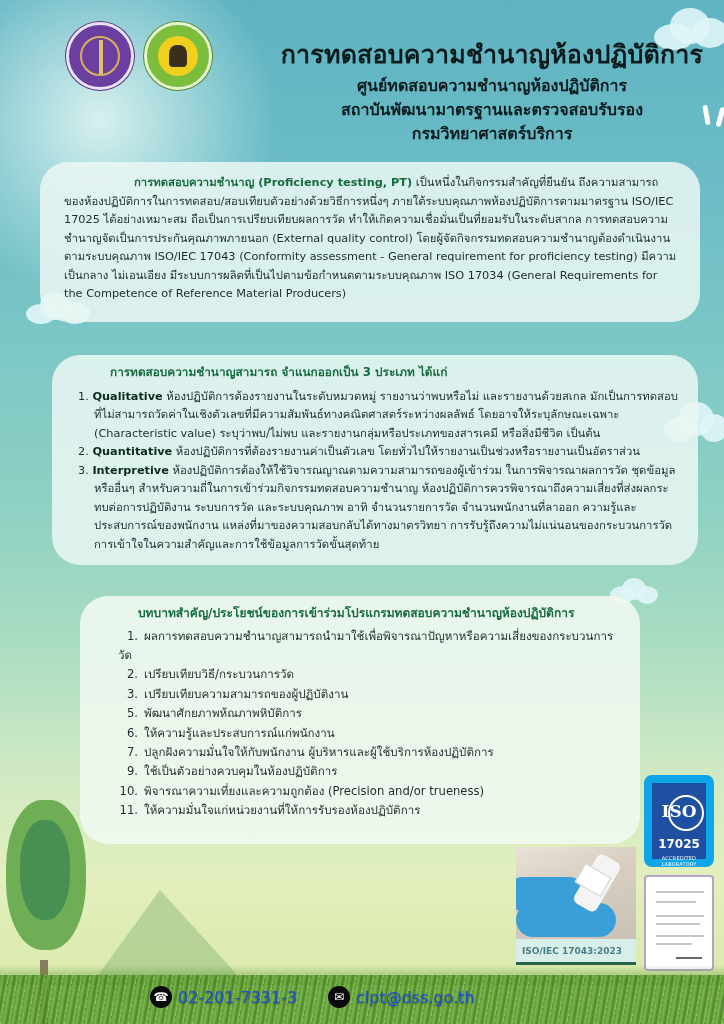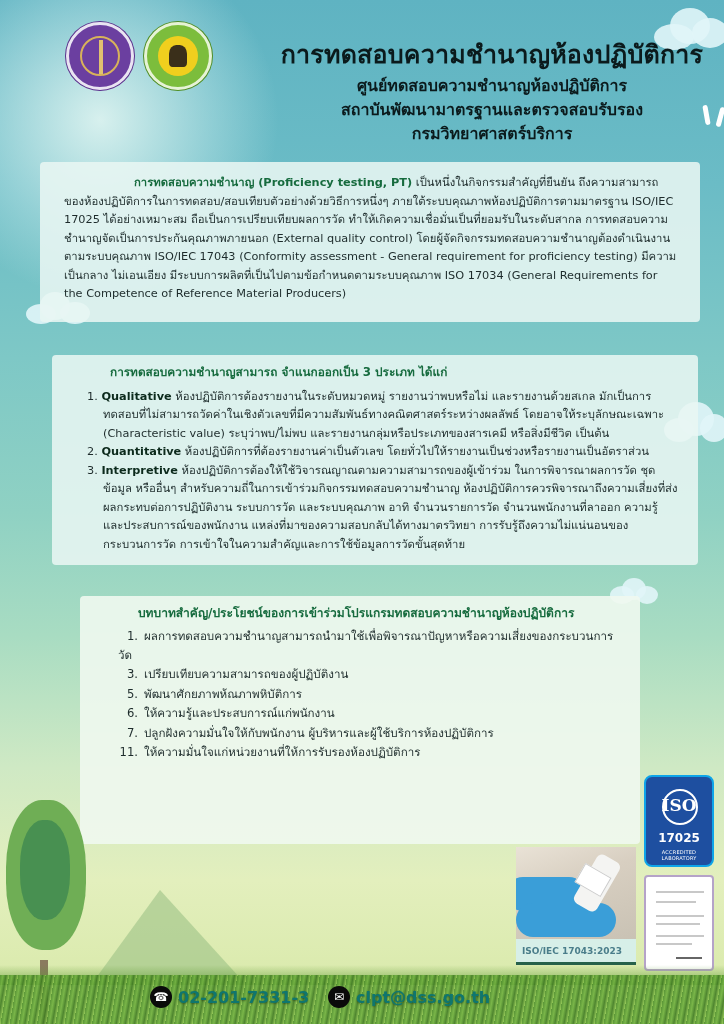--- a/index.html
+++ b/index.html
@@ -29,43 +29,43 @@
 
   .title { position: absolute; left: 180px; top: 34px; width: 540px; text-align: center; font-size: 25px; font-weight: bold; color: #0b1a1c; letter-spacing: 0.2px; }
   .subtitle { position: absolute; left: 180px; width: 540px; text-align: center; font-size: 16px; font-weight: bold; color: #0b1a1c; }
   .sub1 { top: 73px; } .sub2 { top: 97px; } .sub3 { top: 121px; }
 
   .sparks { position: absolute; left: 660px; top: 105px; width: 60px; height: 50px; }
   .sparks i { position: absolute; width: 5px; height: 20px; background: #fff; border-radius: 3px; }
 
   .card {
     position: absolute; background: rgba(232,246,242,0.88);
-    border-radius: 4px; font-size: 11.3px; line-height: 18.5px; color: #1d2b2b;
+    border-radius: 28px; font-size: 11.3px; line-height: 18.5px; color: #1d2b2b;
   }
   .card-1 { left: 40px; top: 162px; width: 660px; height: 160px; padding: 12px 22px 10px 24px; }
   .card-2 { left: 52px; top: 355px; width: 646px; height: 210px; padding: 8px 20px 10px 18px; }
   .card-3 { left: 80px; top: 596px; width: 560px; height: 248px; padding: 8px 18px 10px 28px; background: rgba(240,248,240,0.9); }
 
   .lead { color: #166b3e; font-weight: bold; }
   .card-1 p { text-indent: 70px; text-align: left; }
 
   .section-title { color: #166b3e; font-weight: bold; font-size: 11.8px; margin-left: 40px; margin-bottom: 6px; }
   .card-3 .section-title { margin-left: 30px; margin-bottom: 4px; font-size: 12px; }
   ol.types { list-style: none; }
-  ol.types li { padding-left: 16px; text-indent: -16px; margin-left: 17px; }
+  ol.types li { padding-left: 16px; text-indent: -16px; margin-left: 8px; }
   ol.types b { font-weight: bold; color: #0c2a1c; }
   ol.benefits { list-style: none; margin-left: 10px; }
   ol.benefits li { font-size: 11.6px; line-height: 19.4px; }
   ol.benefits .num { display: inline-block; width: 20px; text-align: right; margin-right: 6px; }
 
   .images { position: absolute; left: 516px; top: 775px; width: 208px; height: 200px; }
   .iso-badge {
     position: absolute; left: 128px; top: 0px; width: 70px; height: 92px;
     background: #1e4fa0; border-radius: 8px; color: #fff; text-align: center;
-    border: 2px solid #0ea5e9;
+    border: 8px solid #0ea5e9;
   }
   .iso-badge .globe { position: absolute; left: 16px; top: 12px; width: 36px; height: 36px; border-radius: 50%; border: 2px solid #fff; }
   .iso-badge .iso { position: absolute; left: 0; top: 18px; width: 100%; font-size: 17px; font-weight: bold; font-family: "DejaVu Serif", serif; color:#fff; }
   .iso-badge .num { position: absolute; left: 0; top: 54px; width: 100%; font-size: 12px; font-weight: bold; }
   .iso-badge .acc { position: absolute; left: 0; top: 72px; width: 100%; font-size: 5px; letter-spacing: 0.2px; }
   .photo {
     position: absolute; left: 0; top: 72px; width: 120px; height: 92px;
     background: linear-gradient(160deg, #e9e2d6 0%, #d8cfc1 40%, #c9c2b4 100%);
     overflow: hidden;
   }
@@ -86,21 +86,21 @@
   .grass { position: absolute; left: 0; top: 975px; width: 724px; height: 49px;
     background: repeating-linear-gradient(100deg, #4f8f2c 0px, #6fb03e 3px, #3f7a22 6px, #8ac24e 9px);
     opacity: 0.9;
   }
   .grass-shade { position: absolute; left: 0; top: 965px; width: 724px; height: 20px; background: linear-gradient(180deg, rgba(120,170,70,0) 0%, rgba(90,150,50,0.7) 100%); }
 
   .contact { position: absolute; top: 986px; display: flex; align-items: center; }
   .contact-phone { left: 150px; }
   .contact-email { left: 328px; }
   .contact .icon { width: 22px; height: 22px; border-radius: 50%; background: #0a0a0a; color: #fff; display:flex; align-items:center; justify-content:center; font-size: 12px; margin-right: 6px; }
-  .contact .txt { font-size: 16px; font-weight: bold; color: #0f766e; text-shadow: 0 1px 2px rgba(0,0,0,0.35); }
+  .contact .txt { font-size: 16px; font-weight: normal; color: #1d4ed8; text-shadow: 0 1px 2px rgba(0,0,0,0.35); }
 </style>
 </head>
 <body>
 
 <div class="glow"></div>
 
 <div class="cloud" style="left:648px;top:4px;width:80px;height:50px;">
   <span style="left:6px;top:20px;width:40px;height:26px;"></span>
   <span style="left:22px;top:4px;width:40px;height:36px;"></span>
   <span style="left:44px;top:14px;width:36px;height:30px;"></span>
@@ -150,24 +150,27 @@
     <li><span>1.</span> <b>Qualitative</b><span> ห้องปฏิบัติการต้องรายงานในระดับหมวดหมู่ รายงานว่าพบหรือไม่ และรายงานด้วยสเกล มักเป็นการทดสอบที่ไม่สามารถวัดค่าในเชิงตัวเลขที่มีความสัมพันธ์ทางคณิตศาสตร์ระหว่างผลลัพธ์ โดยอาจให้ระบุลักษณะเฉพาะ (Characteristic value) ระบุว่าพบ/ไม่พบ และรายงานกลุ่มหรือประเภทของสารเคมี หรือสิ่งมีชีวิต เป็นต้น</span></li>
     <li><span>2.</span> <b>Quantitative</b><span> ห้องปฏิบัติการที่ต้องรายงานค่าเป็นตัวเลข โดยทั่วไปให้รายงานเป็นช่วงหรือรายงานเป็นอัตราส่วน</span></li>
     <li><span>3.</span> <b>Interpretive</b><span> ห้องปฏิบัติการต้องให้ใช้วิจารณญาณตามความสามารถของผู้เข้าร่วม ในการพิจารณาผลการวัด ชุดข้อมูล หรืออื่นๆ สำหรับความถี่ในการเข้าร่วมกิจกรรมทดสอบความชำนาญ ห้องปฏิบัติการควรพิจารณาถึงความเสี่ยงที่ส่งผลกระทบต่อการปฏิบัติงาน ระบบการวัด และระบบคุณภาพ อาทิ จำนวนรายการวัด จำนวนพนักงานที่ลาออก ความรู้และประสบการณ์ของพนักงาน แหล่งที่มาของความสอบกลับได้ทางมาตรวิทยา การรับรู้ถึงความไม่แน่นอนของกระบวนการวัด การเข้าใจในความสำคัญและการใช้ข้อมูลการวัดขั้นสุดท้าย</span></li>
   </ol>
 </section>
 
 <section class="card card-3">
   <div class="section-title">บทบาทสำคัญ/ประโยชน์ของการเข้าร่วมโปรแกรมทดสอบความชำนาญห้องปฏิบัติการ</div>
   <ol class="benefits">
     <li><span class="num">1.</span><span>ผลการทดสอบความชำนาญสามารถนำมาใช้เพื่อพิจารณาปัญหาหรือความเสี่ยงของกระบวนการวัด</span></li>
+    <li><span class="num">2.</span><span>เปรียบเทียบวิธี/กระบวนการวัด</span></li>
     <li><span class="num">3.</span><span>เปรียบเทียบความสามารถของผู้ปฏิบัติงาน</span></li>
     <li><span class="num">5.</span><span>พัฒนาศักยภาพห้ณภาพหิบัติการ</span></li>
     <li><span class="num">6.</span><span>ให้ความรู้และประสบการณ์แก่พนักงาน</span></li>
     <li><span class="num">7.</span><span>ปลูกฝังความมั่นใจให้กับพนักงาน ผู้บริหารและผู้ใช้บริการห้องปฏิบัติการ</span></li>
+    <li><span class="num">9.</span><span>ใช้เป็นตัวอย่างควบคุมในห้องปฏิบัติการ</span></li>
+    <li><span class="num">10.</span><span>พิจารณาความเที่ยงและความถูกต้อง (Precision and/or trueness)</span></li>
     <li><span class="num">11.</span><span>ให้ความมั่นใจแก่หน่วยงานที่ให้การรับรองห้องปฏิบัติการ</span></li>
   </ol>
 </section>
 
 <div class="mountain"></div>
 <div class="tree-top" style="left:6px;top:800px;width:80px;height:150px;background:#6fae55;"></div>
 <div class="tree-top" style="left:20px;top:820px;width:50px;height:100px;background:#3f8850;opacity:0.8;"></div>
 <div class="trunk"></div>
 
 <div class="images">

